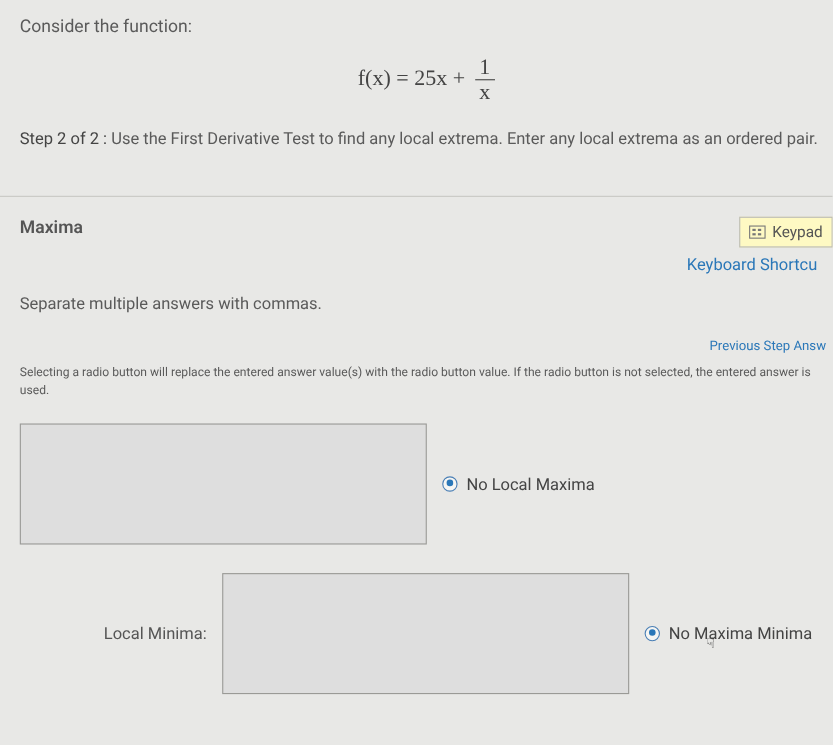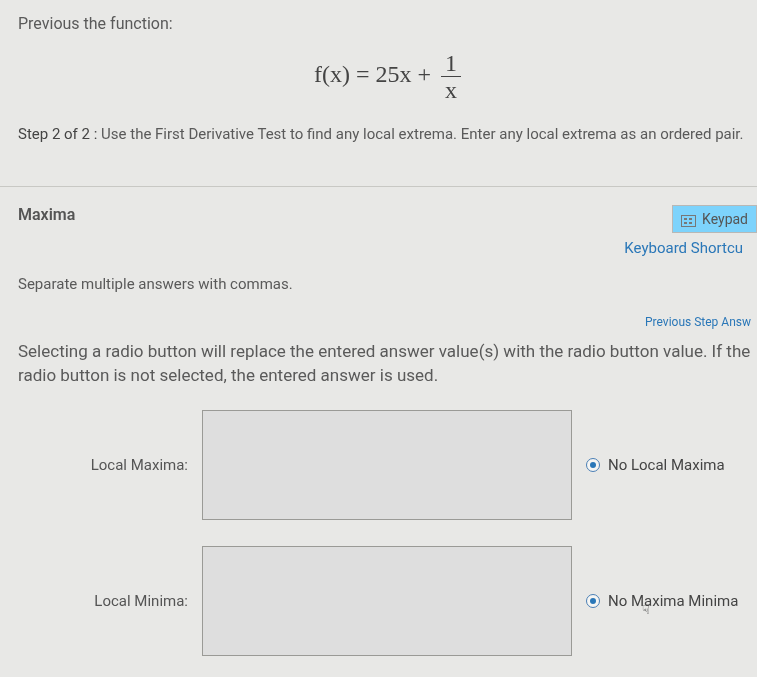--- a/index.html
+++ b/index.html
@@ -16,21 +16,21 @@
       padding-bottom: 18px;
     }
     .prompt {
       font-size: 16px;
       color: #5a5a5a;
       margin-bottom: 18px;
     }
     .equation {
       text-align: center;
       font-family: "Times New Roman", Times, serif;
-      font-size: 24px;
+      font-size: 20px;
       color: #444;
       margin: 16px 0 22px 0;
     }
     .equation .frac {
       display: inline-block;
       vertical-align: middle;
       text-align: center;
       line-height: 1;
       margin-left: 4px;
     }
@@ -68,26 +68,26 @@
       color: #555;
     }
     .right-tools {
       display: flex;
       flex-direction: column;
       align-items: flex-end;
       gap: 6px;
     }
     .keypad-btn {
       border: 1px solid #b8b8b6;
-      background: #7dd3fc;
+      background: #fef9c3;
       color: #555;
       font-size: 14px;
       padding: 5px 8px 5px 8px;
       display: flex;
-      align-items: flex-end;
+      align-items: center;
       gap: 6px;
       cursor: pointer;
     }
     .keypad-icon {
       display: inline-block;
       width: 15px;
       height: 12px;
       border: 1.2px solid #777;
       position: relative;
     }
@@ -114,21 +114,21 @@
     }
     .prev-step {
       text-align: right;
       color: #2a77b8;
       font-size: 12px;
       margin-bottom: 10px;
       padding-right: 6px;
       cursor: pointer;
     }
     .radio-note {
-      font-size: 17px;
+      font-size: 11px;
       color: #5a5a5a;
       line-height: 1.45;
       margin-bottom: 22px;
     }
     .field-row {
       display: flex;
       align-items: center;
       gap: 14px;
       margin-bottom: 26px;
     }
@@ -178,21 +178,21 @@
       left: 56px;
       top: 10px;
       color: #333;
       pointer-events: none;
     }
   </style>
 </head>
 <body>
 
 <div class="question-block">
-  <div class="prompt">Previous the function:</div>
+  <div class="prompt">Consider the function:</div>
 
   <div class="equation">
     <span>f(x)</span>
     <span>=</span>
     <span>25x</span>
     <span>+</span>
     <span class="frac">
       <span class="num">1</span>
       <span class="den">x</span>
     </span>
@@ -218,21 +218,20 @@
     </div>
   </div>
 
   <div class="instruction">Separate multiple answers with commas.</div>
 
   <div class="prev-step">Previous Step Answ</div>
 
   <div class="radio-note">Selecting a radio button will replace the entered answer value(s) with the radio button value. If the radio button is not selected, the entered answer is used.</div>
 
   <div class="field-row">
-    <div class="field-label">Local Maxima:</div>
     <div class="field-input"></div>
     <div class="radio-group">
       <span class="radio selected"></span>
       <span>No Local Maxima</span>
     </div>
   </div>
 
   <div class="field-row">
     <div class="field-label">Local Minima:</div>
     <div class="field-input"></div>

